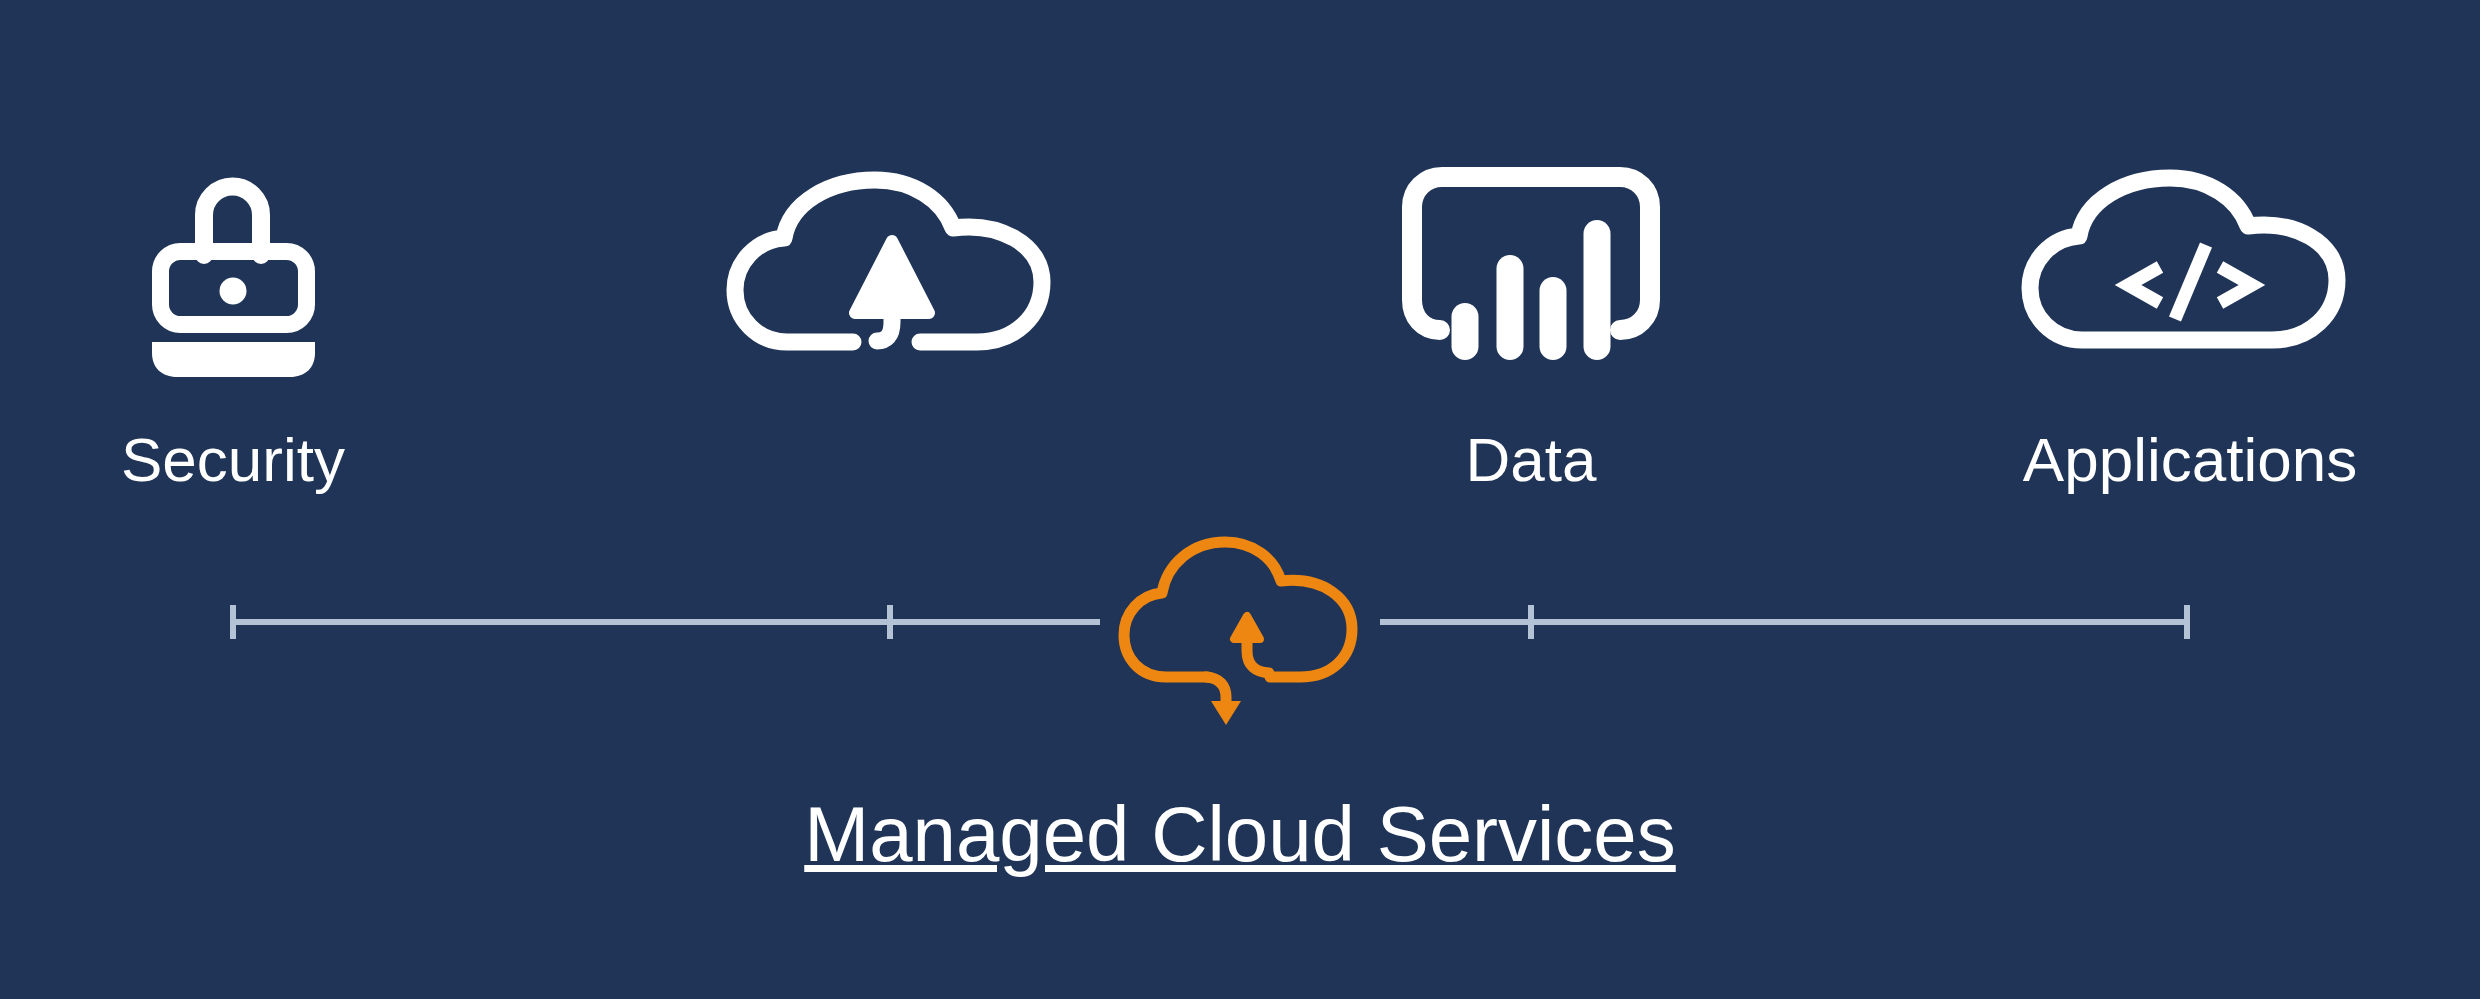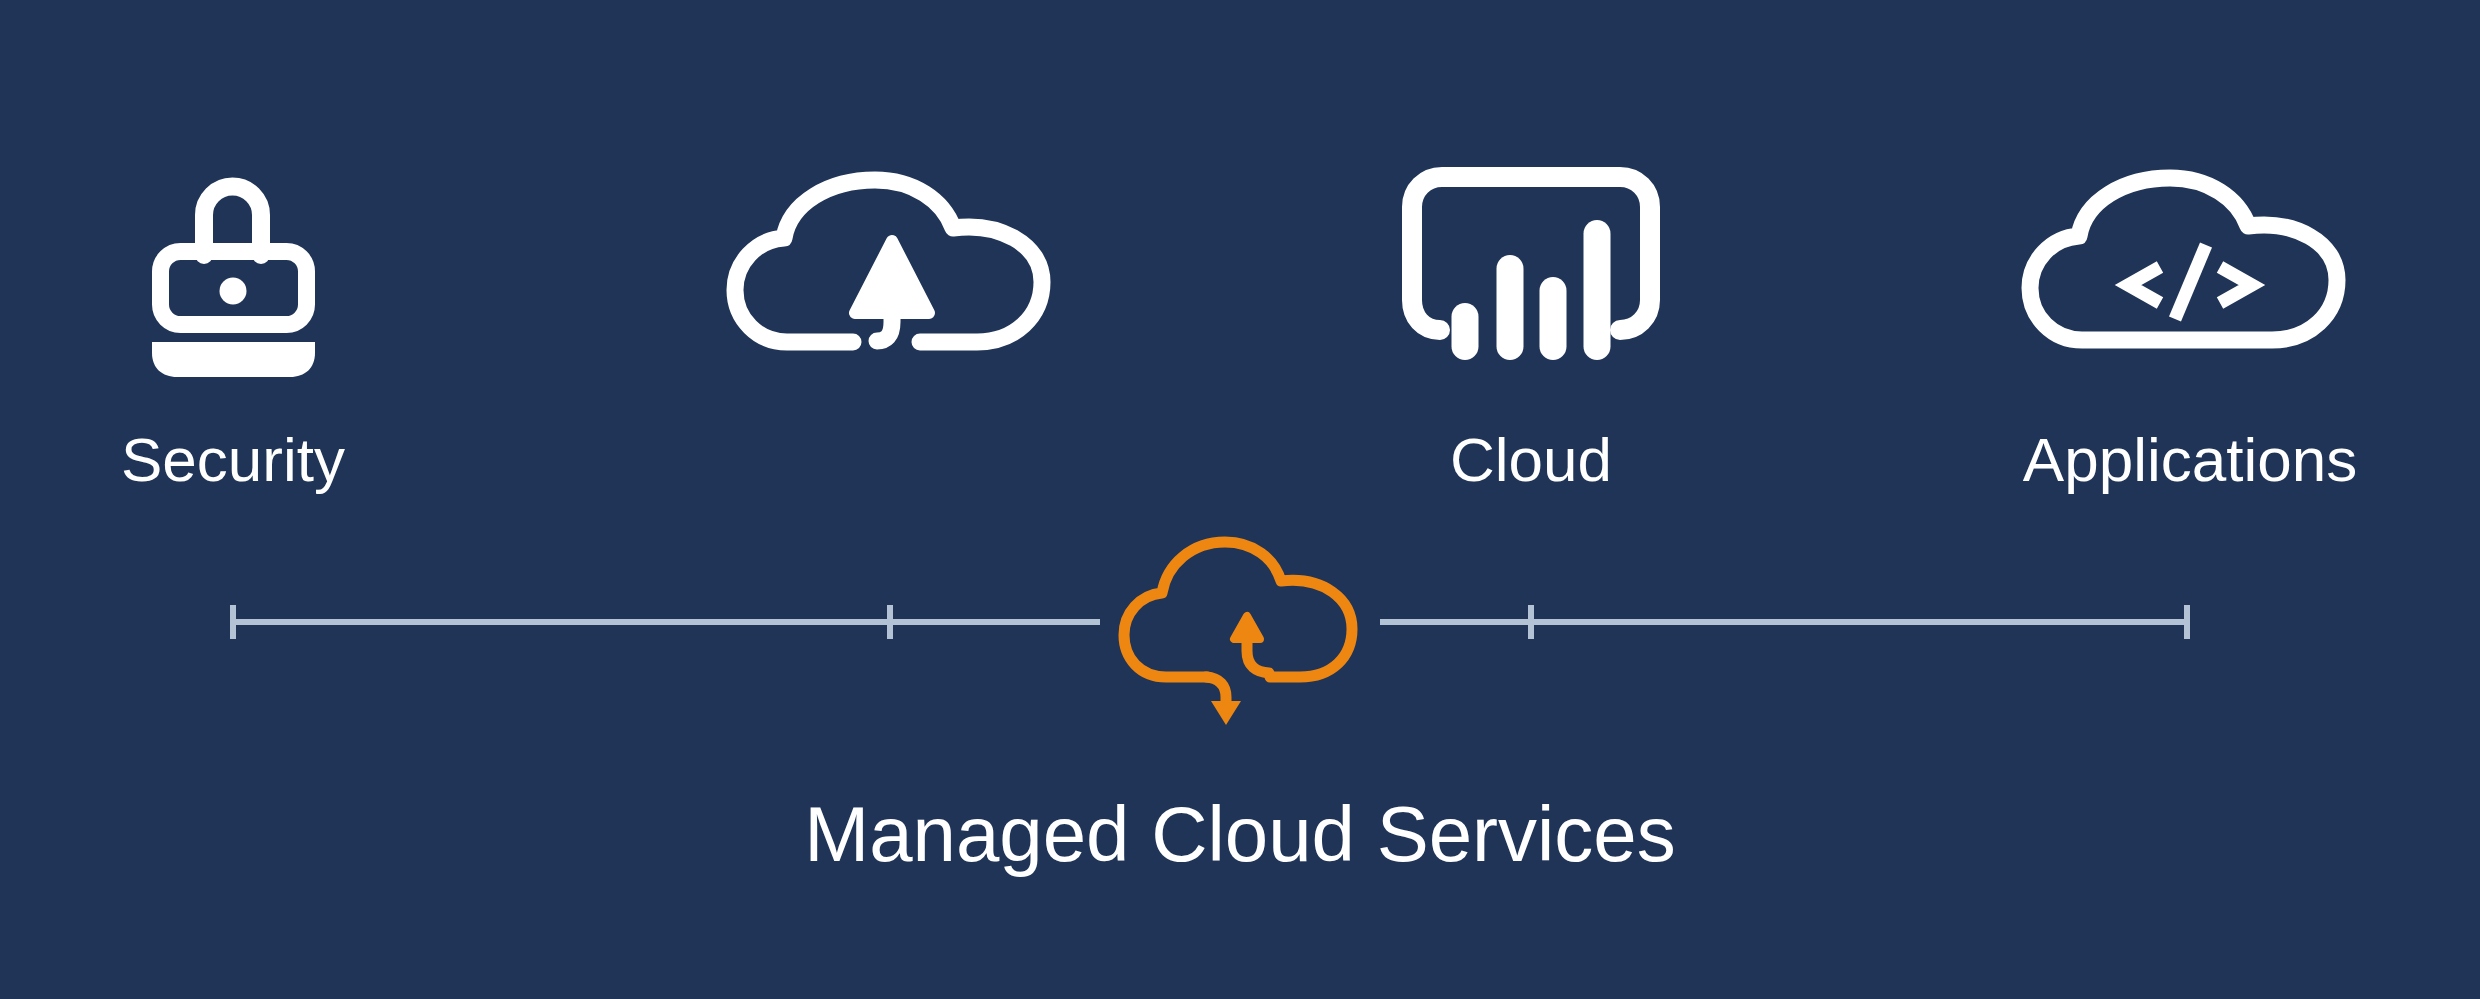--- a/index.html
+++ b/index.html
@@ -51,20 +51,21 @@
   .diagram-title {
     position: absolute;
     top: 788px;
     left: 0;
     width: 2480px;
     text-align: center;
     font-size: 78px;
     line-height: 92px;
     color: var(--color-text, #FFFFFF);
     white-space: nowrap;
+    text-decoration: underline;
   }
 </style>
 </head>
 <body>
 
 <div class="canvas">
 
   <svg class="icon" style="left:140px; top:170px; width:190px; height:215px" viewBox="0 0 190 215">
     <path class="st-w" stroke-width="18" d="M 64,85 V 45 A 28.5 28.5 0 0 1 121,45 V 85"></path>
     <rect class="st-w" stroke-width="17" x="20.5" y="81.5" width="146" height="73" rx="20"></rect>
@@ -79,21 +80,21 @@
     <path class="st-w" stroke-width="17" d="M 165,138 V 150 C 165,164 159,169 150,169"></path>
   </svg>
 
   <svg class="icon" style="left:1395px; top:160px; width:280px; height:210px" viewBox="0 0 280 210">
     <path class="st-w" stroke-width="20" d="M 45,170 C 28,170 17,157 17,140 V 47 C 17,30 30,17 47,17 H 225 C 242,17 255,30 255,47 V 140 C 255,157 242,170 225,170"></path>
     <rect class="f-w" x="56.5" y="143" width="27" height="57" rx="13.5"></rect>
     <rect class="f-w" x="101.5" y="95" width="27" height="105" rx="13.5"></rect>
     <rect class="f-w" x="144.5" y="117" width="27" height="83" rx="13.5"></rect>
     <rect class="f-w" x="188.5" y="60" width="27" height="140" rx="13.5"></rect>
   </svg>
-  <div class="service-label" style="left:1181px">Cloud</div>
+  <div class="service-label" style="left:1181px">Data</div>
 
   <svg class="icon" style="left:2022px; top:170px; width:330px; height:190px" viewBox="0 0 330 190">
     <path class="st-w" stroke-width="17" d="M 250,170 C 288,170 315,144 315,110 C 315,72 272,50 226,56 C 216,28 186,8 148,8 C 102,8 63,31 57,66 C 29,68 8,91 8,118 C 8,147 31,170 60,170 Z"></path>
     <path class="st-w-flat" stroke-width="13" d="M 138,97 L 106,115 L 138,133"></path>
     <path class="st-w-flat" stroke-width="13" d="M 184,75 L 153,149"></path>
     <path class="st-w-flat" stroke-width="13" d="M 198,97 L 230,115 L 198,133"></path>
   </svg>
   <div class="service-label" style="left:1840px">Applications</div>
 
   <div class="connector-line" style="left:233px;  width:867px"></div>

